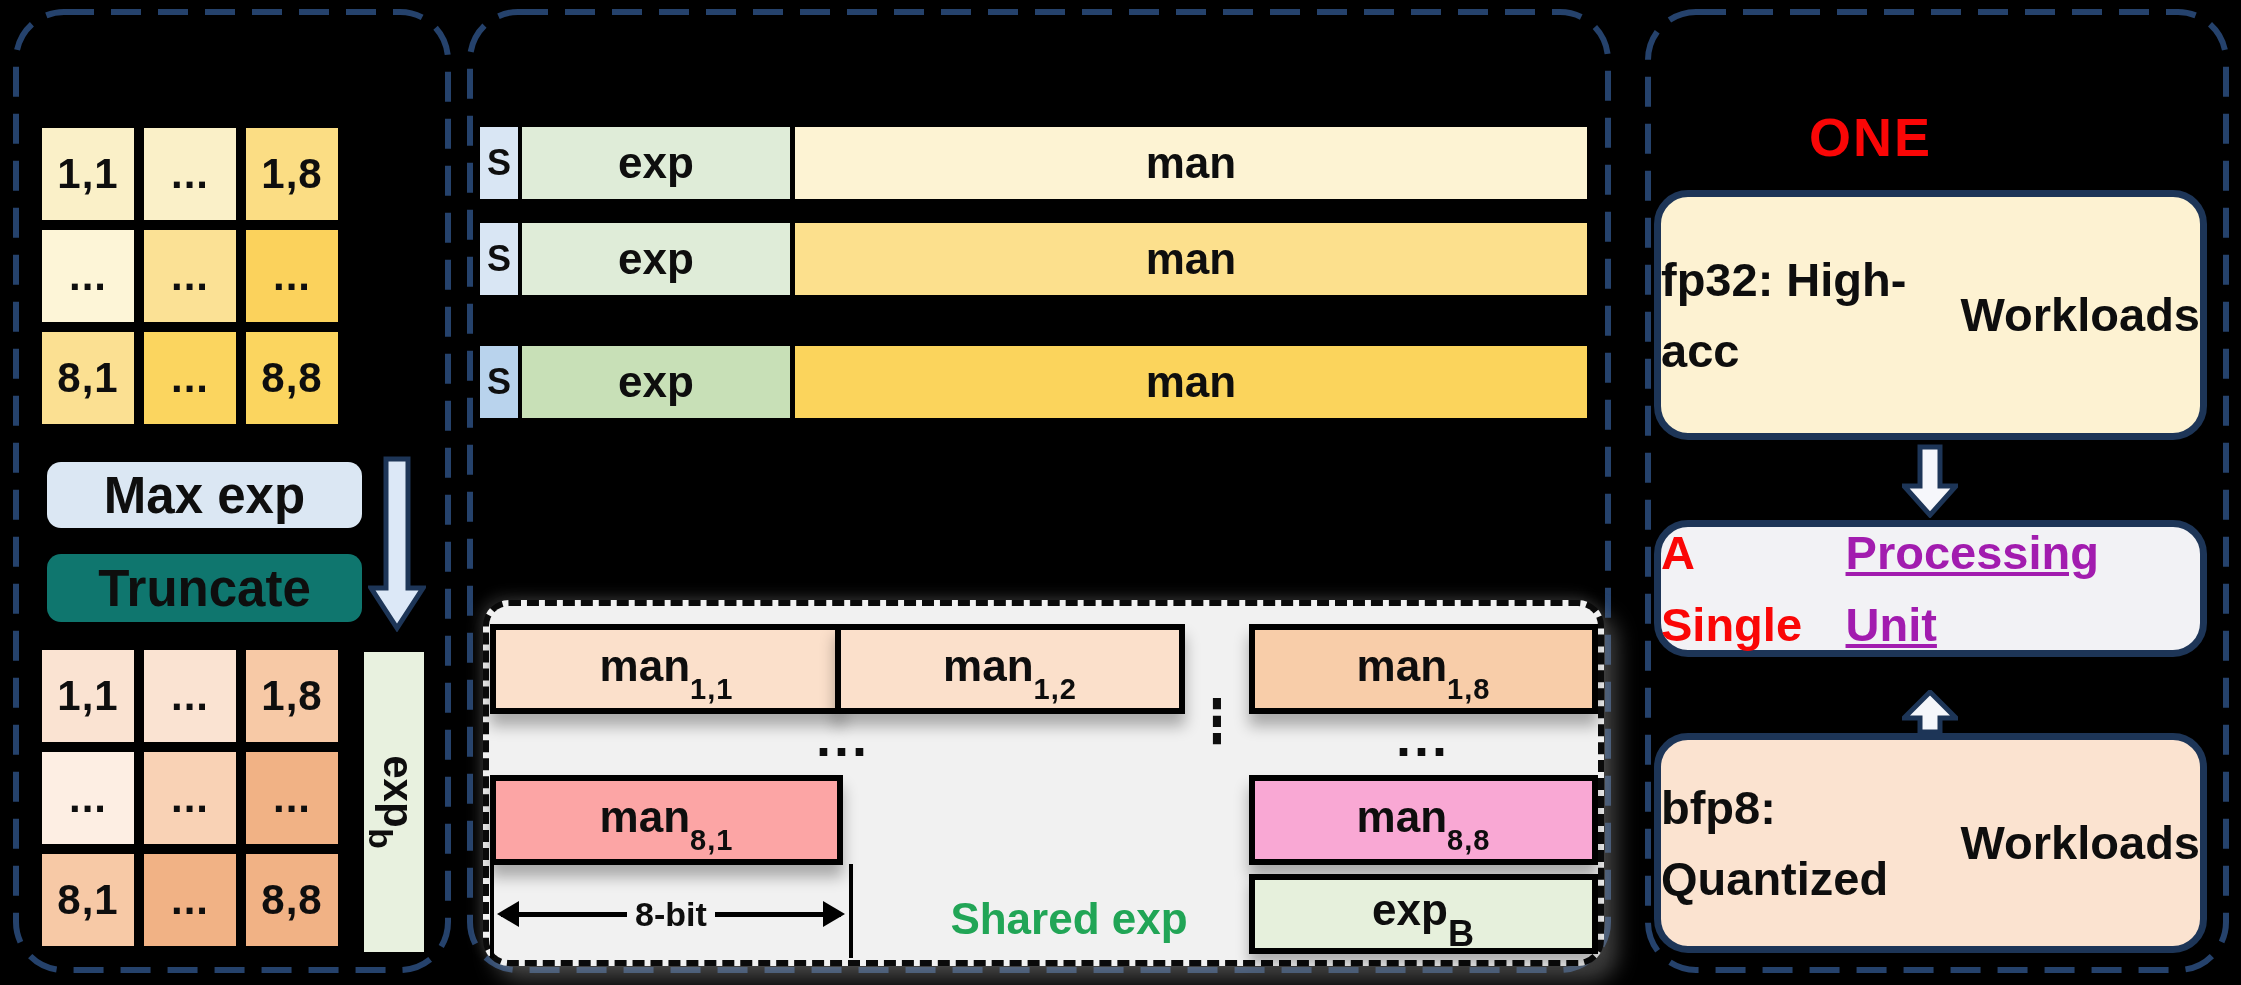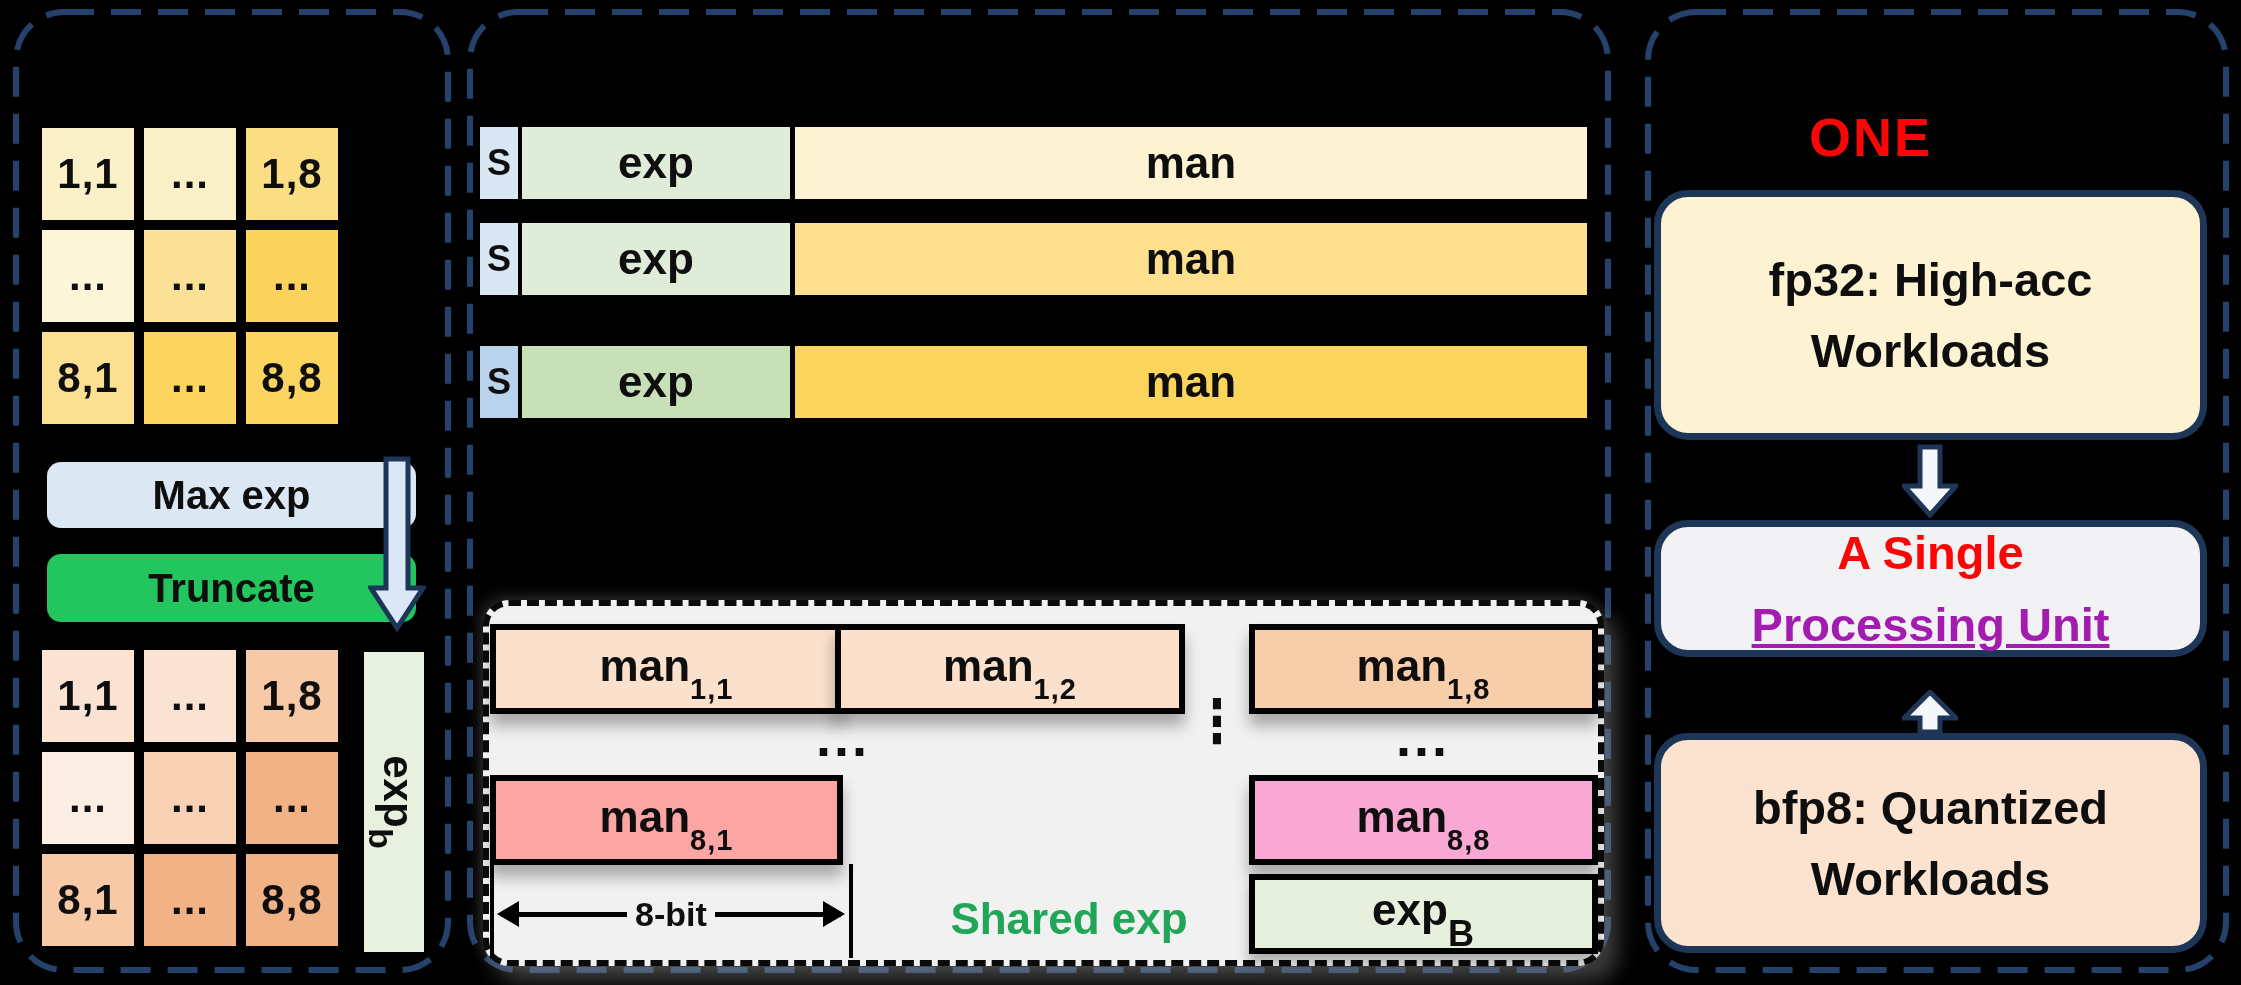--- a/index.html
+++ b/index.html
@@ -7,21 +7,21 @@
     position:relative;width:2241px;height:985px;background:#000;overflow:hidden;
     font-family:"Liberation Sans","DejaVu Sans",sans-serif;font-weight:700;color:#0e0e0e;
   }
   .borders{position:absolute;left:0;top:0;}
 
   
   .grid{position:absolute;left:40px;display:grid;grid-template-columns:repeat(3,96px);grid-template-rows:repeat(3,96px);gap:6px;}
   .grid-top{top:126px;}
   .grid-bottom{top:648px;}
   .cell{border:2px solid #000;display:flex;align-items:center;justify-content:center;font-size:42px;letter-spacing:1px;}
-  .pill{position:absolute;left:47px;width:369px;height:66px;border-radius:14px;display:flex;align-items:center;justify-content:center;font-size:40px;}
+  .pill{position:absolute;left:47px;width:315px;height:66px;border-radius:14px;display:flex;align-items:center;justify-content:center;font-size:51px;}
   .btn-max{top:462px;}
   .btn-trunc{top:554px;height:68px;}
   .big-down-arrow{position:absolute;left:368px;top:456px;}
   .expb-bar{position:absolute;left:364px;top:652px;width:60px;height:300px;display:flex;align-items:center;justify-content:center;}
   .vtext{transform:rotate(90deg);white-space:nowrap;font-size:42px;font-weight:700;}
   .vtext sub{font-size:.8em;position:relative;top:.18em;left:.02em;}
 
   
   .fpbar{position:absolute;left:480px;width:1107px;height:72px;display:flex;}
   .fpbar1{top:127px;}
@@ -64,21 +64,21 @@
   .expbox{
     position:absolute;left:760px;top:268px;width:349px;height:80px;border:6px solid #000;box-sizing:border-box;
     display:flex;align-items:center;justify-content:center;font-size:44px;box-shadow:0 10px 12px rgba(0,0,0,.28);
   }
   .expbox sub{font-size:.82em;top:.32em;}
 
   
   .one-title{position:absolute;left:1594px;top:106px;width:553px;text-align:center;font-size:54px;font-weight:700;letter-spacing:2px;}
   .rbox{
     position:absolute;left:1654px;width:553px;border:7px solid #1d3557;border-radius:34px;box-sizing:border-box;
-    display:flex;flex-direction:column;align-items:center;justify-content:center;font-size:47px;line-height:1.52;
+    display:flex;flex-direction:row;align-items:center;justify-content:center;font-size:47px;line-height:1.52;
   }
   .fp32box{top:190px;height:250px;}
   .unitbox{top:520px;height:137px;}
   .bfp8box{top:733px;height:220px;}
   .arr{position:absolute;}
   .arr-down{left:1902px;top:444px;}
   .arr-up{left:1902px;top:690px;}
 </style>
 </head>
 <body>
@@ -97,21 +97,21 @@
     <div class="cell" style="background-color: rgb(251, 221, 132);">1,8</div>
     <div class="cell" style="background-color: rgb(253, 245, 215);">...</div>
     <div class="cell" style="background-color: rgb(251, 225, 149);">...</div>
     <div class="cell" style="background-color: rgb(251, 210, 92);">...</div>
     <div class="cell" style="background-color: rgb(251, 224, 146);">8,1</div>
     <div class="cell" style="background-color: rgb(251, 213, 95);">...</div>
     <div class="cell" style="background-color: rgb(251, 213, 95);">8,8</div>
   </div>
 
   <div class="pill btn-max" style="background-color: rgb(219, 231, 243);">Max exp</div>
-  <div class="pill btn-trunc" style="background-color: #22c55e;">Truncate</div>
+  <div class="pill btn-trunc" style="background-color: #0f766e;">Truncate</div>
 
   <svg class="big-down-arrow" width="58" height="176" viewBox="0 0 58 176">
     <polygon points="18,3 40,3 40,132 55,132 29,172 3,132 18,132" fill="#dce8f7" stroke="#1d3557" stroke-width="5" stroke-linejoin="miter"></polygon>
   </svg>
 
   <div class="grid grid-bottom">
     <div class="cell" style="background-color: rgb(250, 227, 210);">1,1</div>
     <div class="cell" style="background-color: rgb(250, 227, 210);">...</div>
     <div class="cell" style="background-color: rgb(247, 201, 166);">1,8</div>
     <div class="cell" style="background-color: rgb(253, 238, 227);">...</div>

